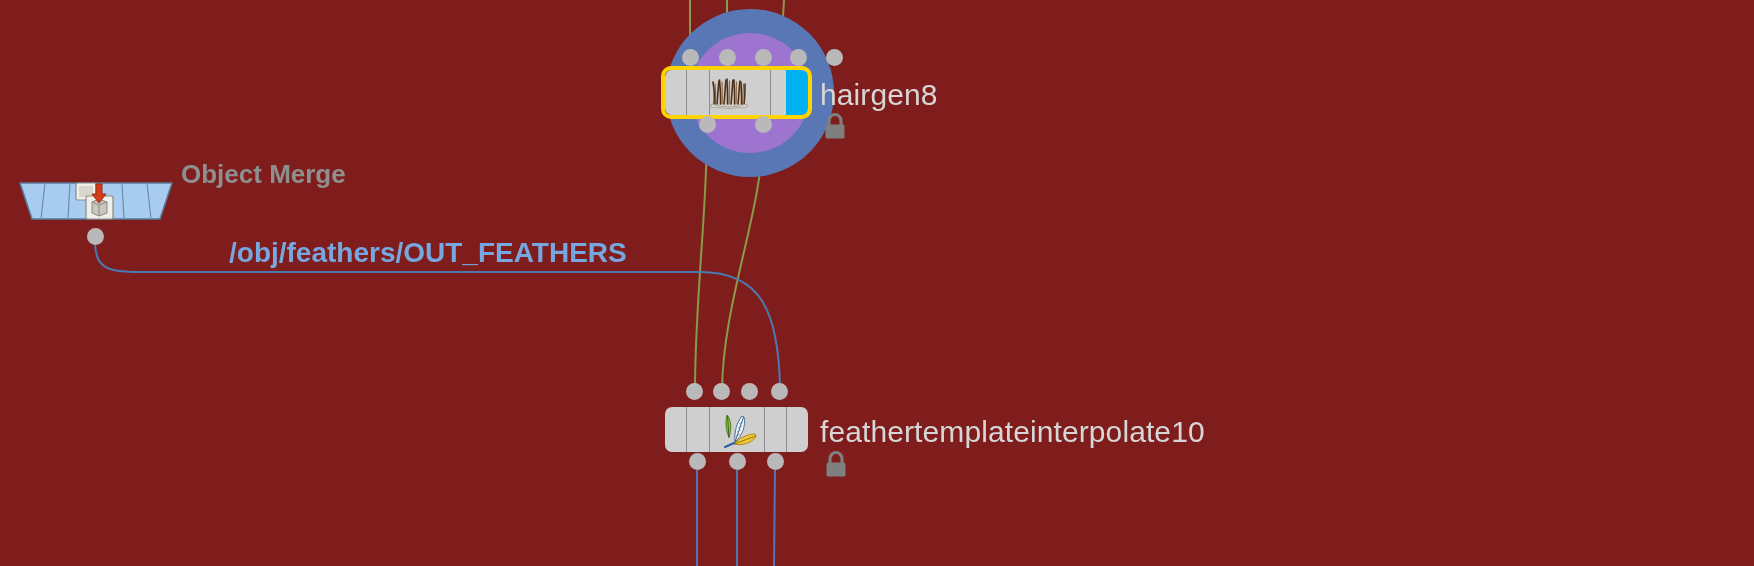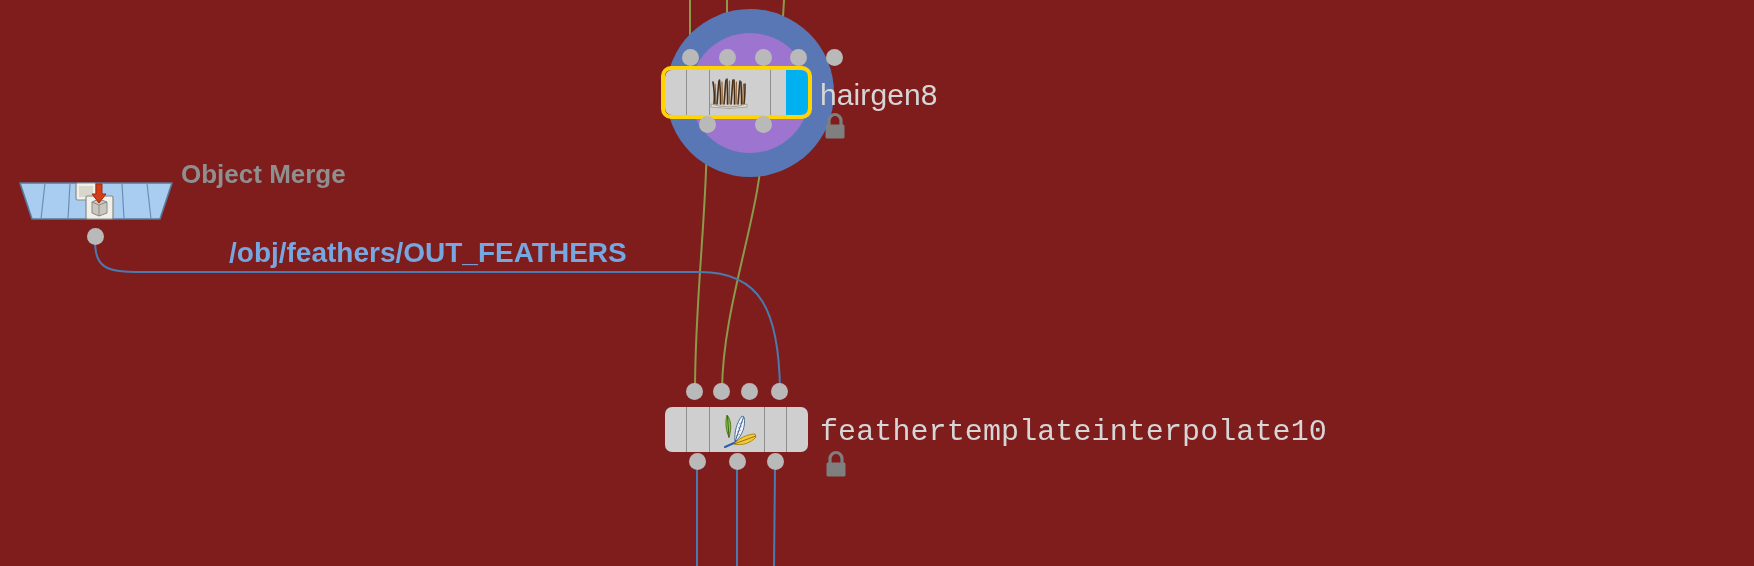--- a/index.html
+++ b/index.html
@@ -218,21 +218,21 @@
     </div>
 
     <div class="conn" style="left:87px; top:224px;"></div>
 
     <div class="node-type-label" style="left:181px; top:155px; pointer-events:auto;">Object Merge</div>
 
 
     <div class="node-path-label" style="left:181px; top:233px; pointer-events:auto;margin-left:48px;">/obj/feathers/OUT_FEATHERS</div>
   </div>
 
-  <div class="node" style="left:0; top:0; width:1754px; height:566px; pointer-events:none;font-family:Liberation Mono, monospace;">
+  <div class="node" style="left:0; top:0; width:1754px; height:566px; pointer-events:none;">
 
     <div class="conn" style="left:686px; top:383px;"></div>
     <div class="conn" style="left:713px; top:383px;"></div>
     <div class="conn" style="left:741px; top:383px;"></div>
     <div class="conn" style="left:771px; top:383px;"></div>
 
     <div class="node-body" style="left:665px; top:407px; width:143px; height:45px; pointer-events:auto;">
       <div class="seg" style="left:21px;"></div>
       <div class="seg" style="left:44px;"></div>
       <div class="seg" style="left:99px;"></div>

